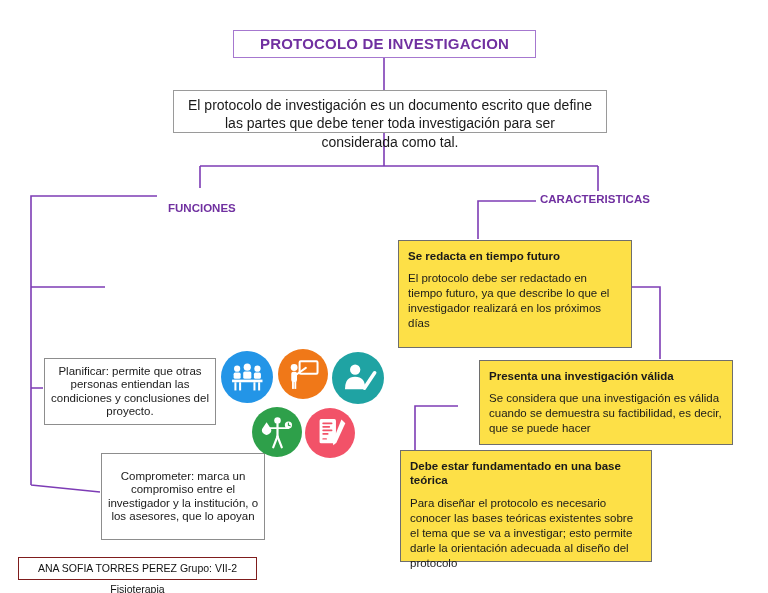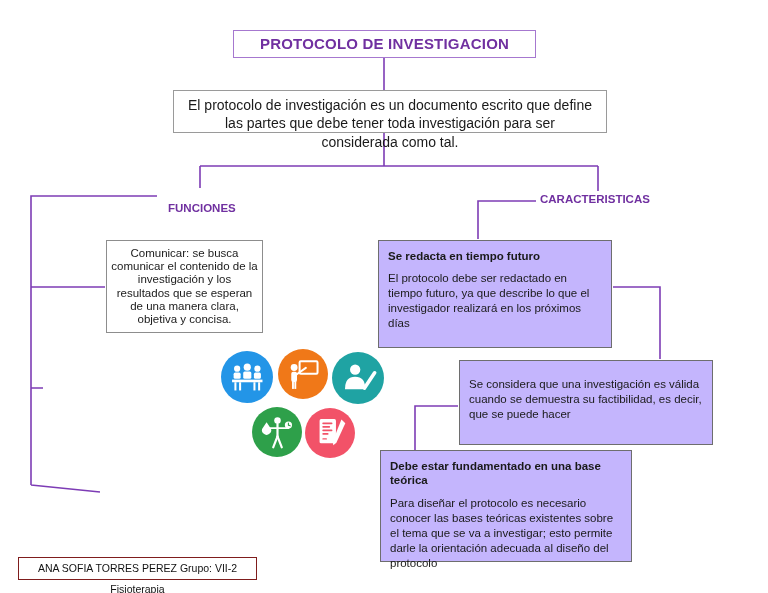--- a/index.html
+++ b/index.html
@@ -67,23 +67,24 @@
     align-items: center;
     justify-content: center;
   }
   .fbox-comunicar   { left: 106px; top: 240px; width: 157px; height: 93px; }
   .fbox-planificar  { left: 44px;  top: 358px; width: 172px; height: 67px; }
   .fbox-comprometer { left: 101px; top: 453px; width: 164px; height: 87px; }
 
   .cbox {
     position: absolute;
     border: 1px solid #6e6e6e;
-    background: #c4b5fd;
+    background: #fde047;
     font-size: 11.5px;
     padding: 8px 9px;
+    margin-left: 20px;
   }
   .cbox .cbox-title { font-weight: bold; font-size: 11.5px; line-height: 1.25; }
   .cbox .cbox-body  { margin-top: 8px; line-height: 1.3; }
   .cbox-futuro     { left: 378px; top: 240px; width: 234px; height: 108px; }
   .cbox-valida     { left: 459px; top: 360px; width: 254px; height: 85px; }
   .cbox-fundamento { left: 380px; top: 450px; width: 252px; height: 112px; }
 
   .footer-box {
     position: absolute;
     left: 18px; top: 557px; width: 239px; height: 23px;
@@ -125,29 +126,33 @@
     </g>
   </svg>
 
   <div class="title-box">PROTOCOLO DE INVESTIGACION</div>
 
   <div class="desc-box">El protocolo de investigación es un documento escrito que define las partes que debe tener toda investigación para ser considerada como tal.</div>
 
   <div class="branch-label label-funciones">FUNCIONES</div>
   <div class="branch-label label-caracteristicas">CARACTERISTICAS</div>
 
-  <div class="fbox fbox-comunicar">
-    <span>Comunicar: se busca comunicar el contenido de la investigación y los resultados que se esperan de una manera clara, objetiva y concisa.</span>
+  <div class="fbox fbox-planificar">
+    <span>Planificar: permite que otras personas entiendan las condiciones y conclusiones del proyecto.</span>
+  </div>
+  <div class="fbox fbox-comprometer">
+    <span>Comprometer: marca un compromiso entre el investigador y la institución, o los asesores, que lo apoyan</span>
   </div>
 
   <div class="cbox cbox-futuro">
     <div class="cbox-title">Se redacta en tiempo futuro</div>
     <div class="cbox-body">El protocolo debe ser redactado en tiempo futuro, ya que describe lo que el investigador realizará en los próximos días</div>
   </div>
   <div class="cbox cbox-valida">
+    <div class="cbox-title">Presenta una investigación válida</div>
     <div class="cbox-body">Se considera que una investigación es válida cuando se demuestra su factibilidad, es decir, que se puede hacer</div>
   </div>
   <div class="cbox cbox-fundamento">
     <div class="cbox-title">Debe estar fundamentado en una base teórica</div>
     <div class="cbox-body">Para diseñar el protocolo es necesario conocer las bases teóricas existentes sobre el tema que se va a investigar; esto permite darle la orientación adecuada al diseño del protocolo</div>
   </div>
 
   <div class="icon-circle ic-meeting" style="background: rgb(35, 149, 231);">
     <svg viewBox="0 0 52 52">
       <g fill="#ffffff">

